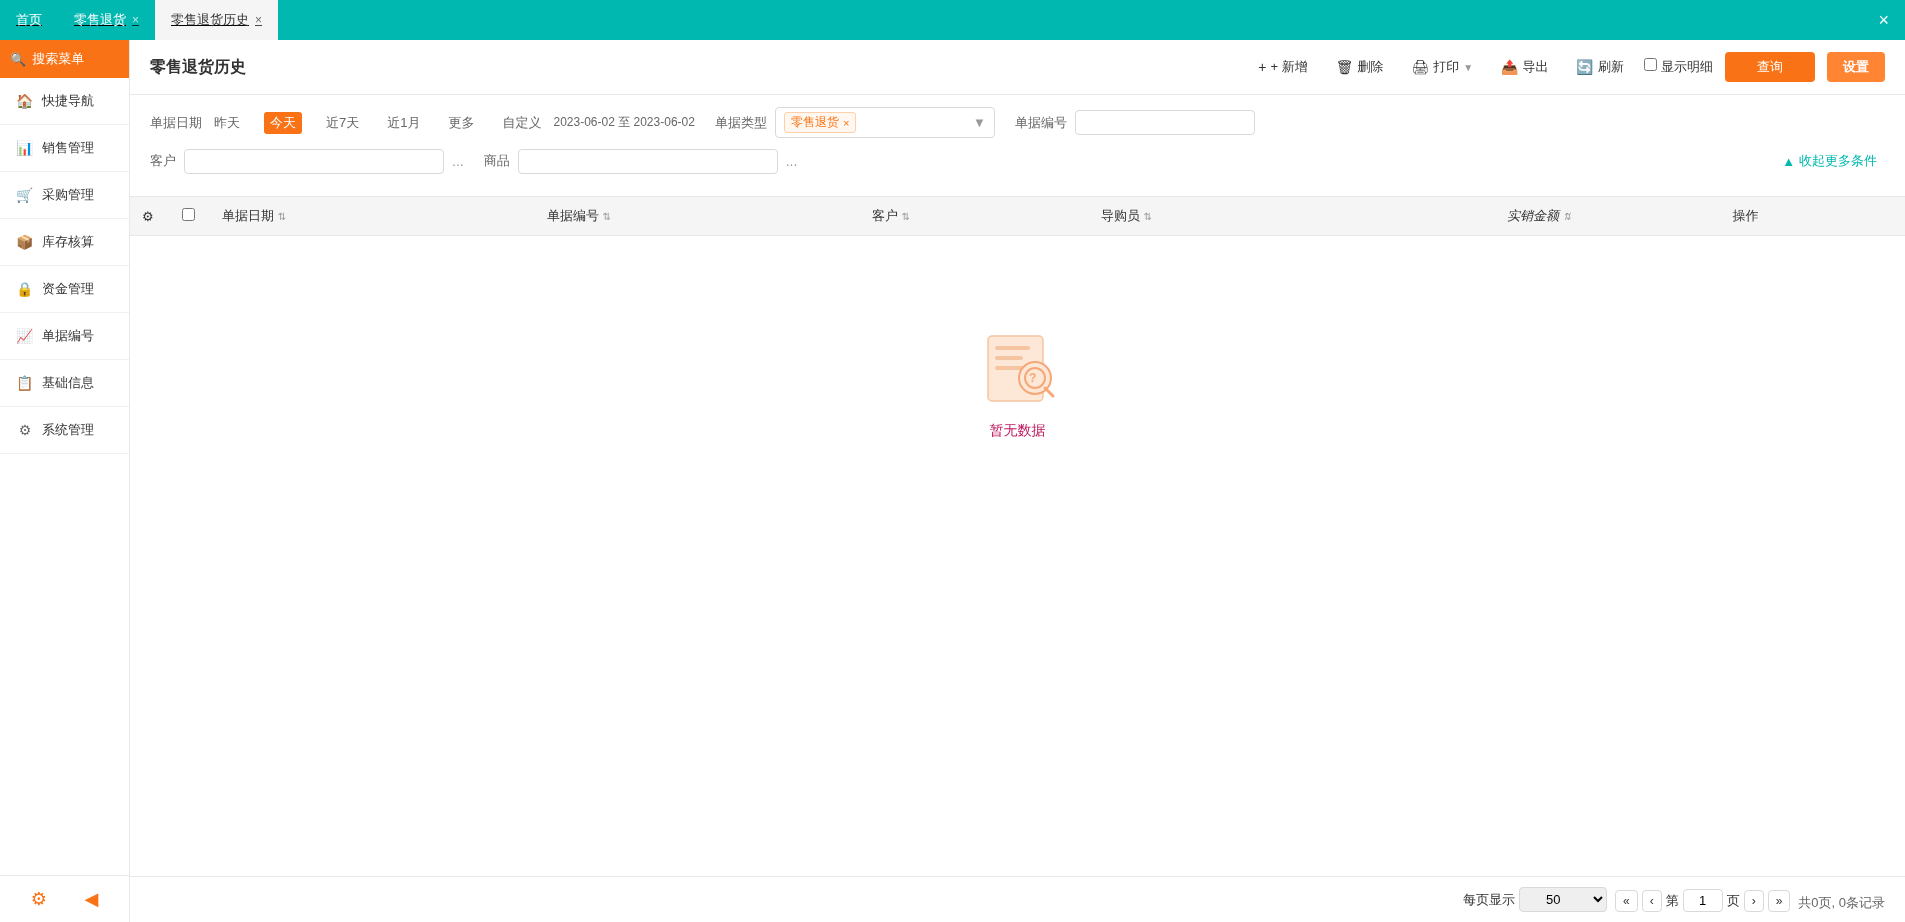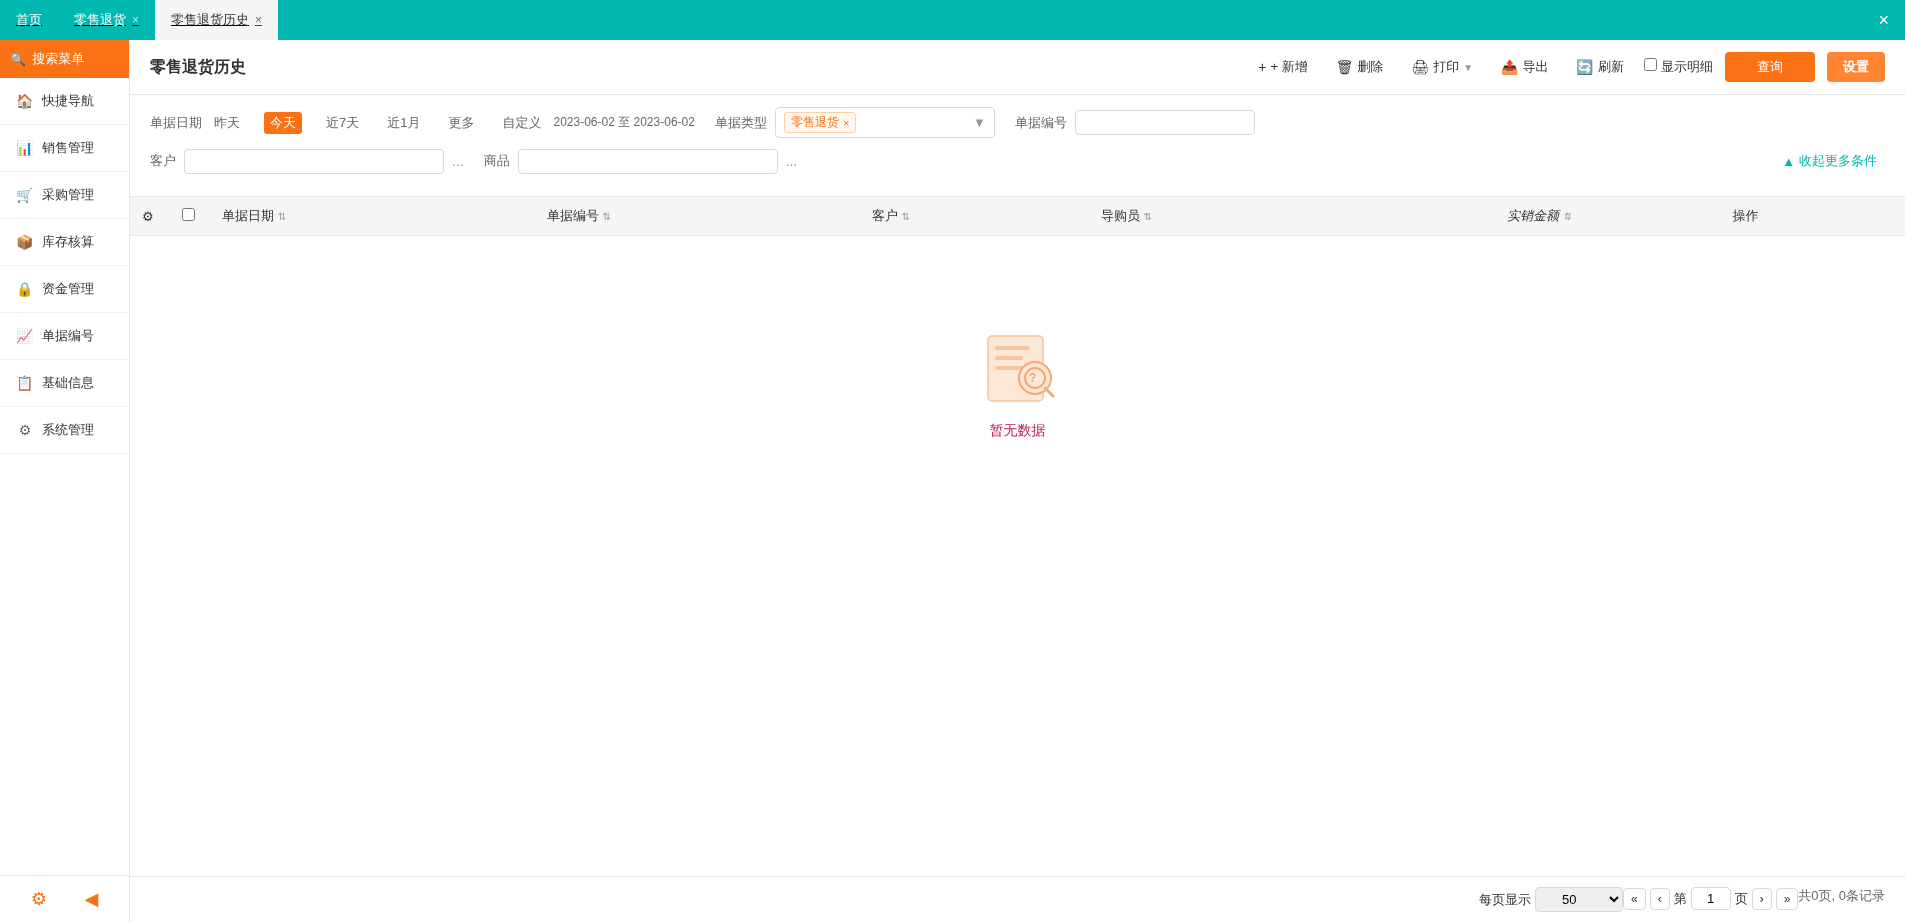--- a/index.html
+++ b/index.html
@@ -308,22 +308,23 @@
       margin-bottom: 16px;
     }
     .empty-text { font-size: 14px; color: #be185d; }
 
     
     .pagination-bar {
       background: #fff;
       border-top: 1px solid #e8e8e8;
       padding: 10px 20px;
       display: flex;
-      align-items: flex-start;
+      align-items: flex-end;
       justify-content: flex-end;
+      gap: 8px;
       flex-shrink: 0;
       font-size: 13px;
       color: #333;
     }
     .per-page-select {
       display: flex;
       align-items: center;
       gap: 4px;
     }
     .select-box {

